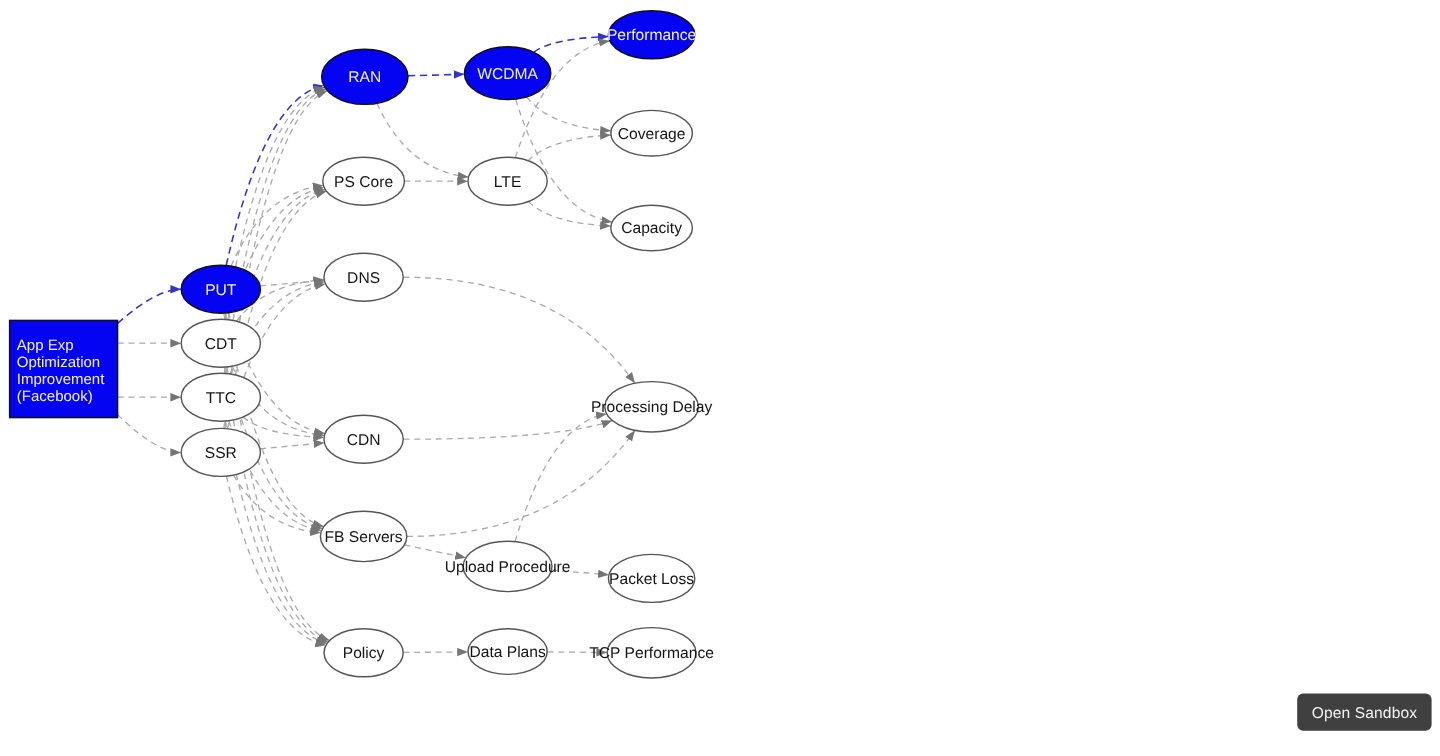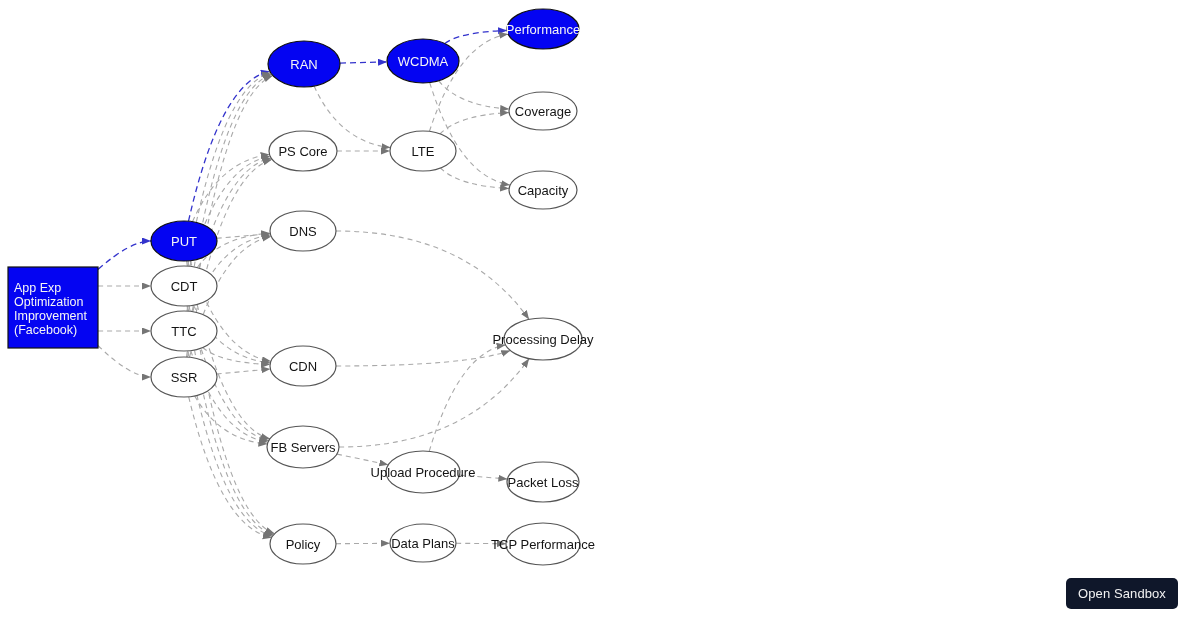--- a/index.html
+++ b/index.html
@@ -157,14 +157,14 @@
         <g>
           <ellipse cx="543" cy="482" rx="36" ry="20" fill="#ffffff" stroke="#555555" stroke-width="1.2"></ellipse>
           <text class="node-label" x="543" y="486.5" text-anchor="middle" fill="#141414">Packet Loss</text>
         </g>
         <g>
           <ellipse cx="543" cy="544" rx="37" ry="21" fill="#ffffff" stroke="#555555" stroke-width="1.2"></ellipse>
           <text class="node-label" x="543" y="548.5" text-anchor="middle" fill="#141414">TCP Performance</text>
         </g>
       </g>
     </svg>
-  <div class="sandbox-btn" style="background: #0f172a; color: rgb(242, 242, 242);">Open Sandbox</div>
+  <div class="sandbox-btn" style="background: #404040; color: rgb(242, 242, 242); margin-left: 15px;">Open Sandbox</div>
 </div>
 
 </body></html>

